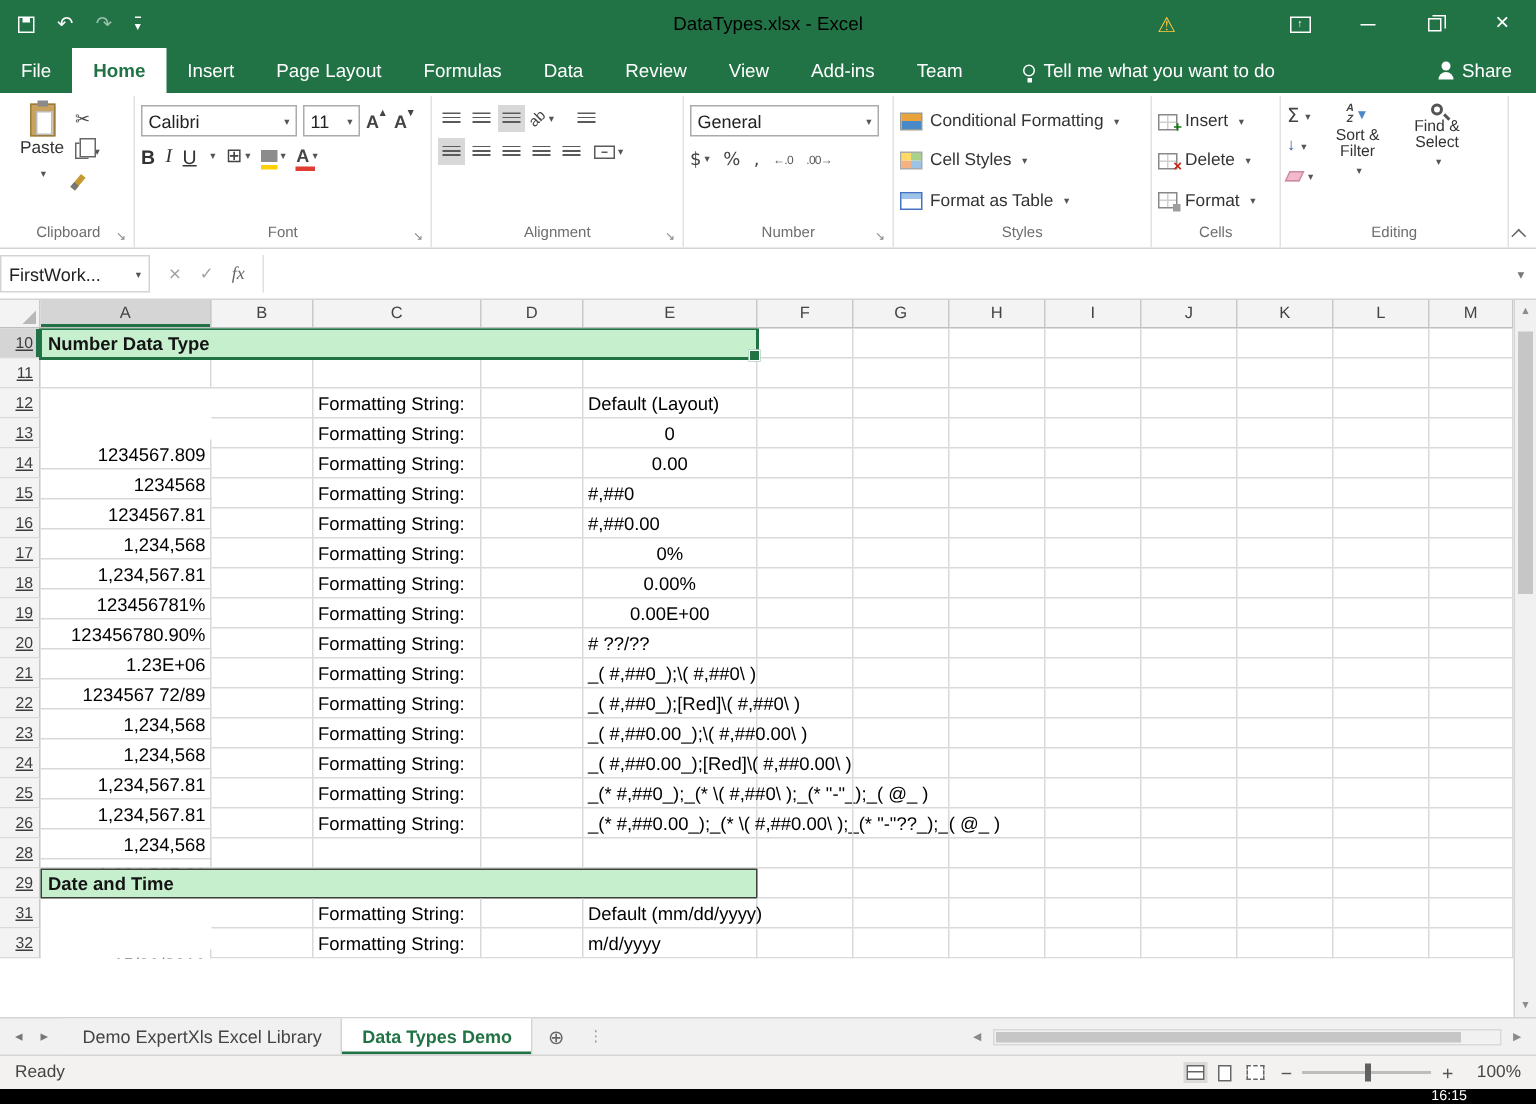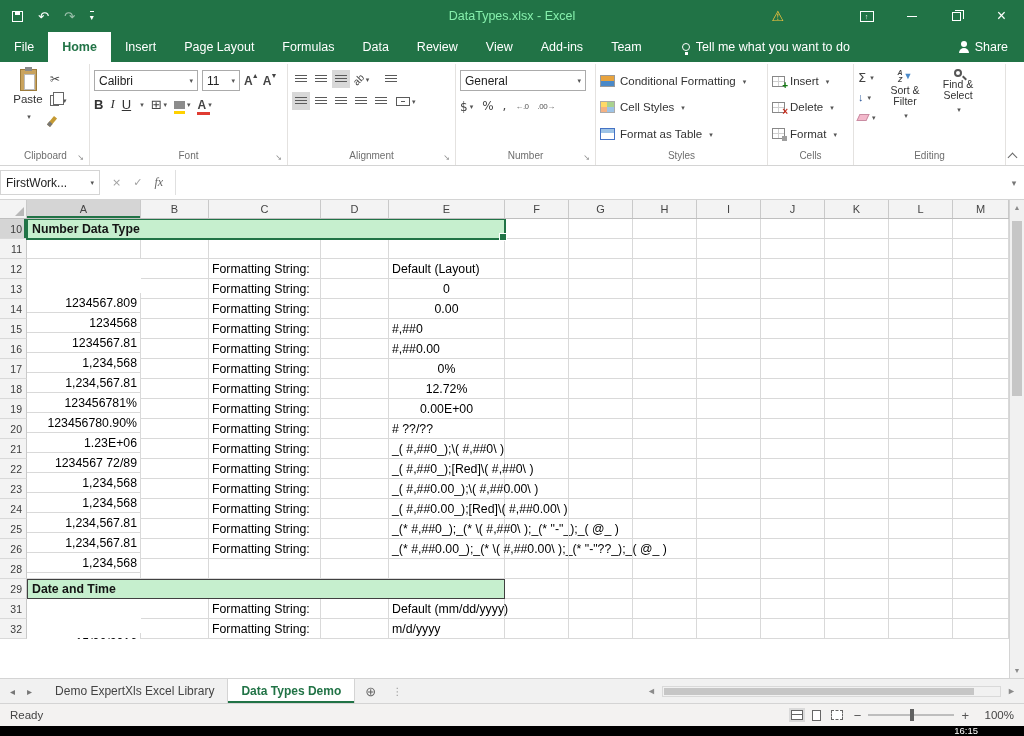--- a/index.html
+++ b/index.html
@@ -8,21 +8,21 @@
   .app { width:1024px; height:736px; display:flex; flex-direction:column; background:#fff; }
 
   
   .titlebar { flex:0 0 32px; background:#217346; color:#fff; display:flex; align-items:center; position:relative; }
   .qat { display:flex; align-items:center; gap:15px; padding-left:12px; z-index:2; }
   .qat .gly { font-size:13px; color:#fff; }
   .gly.dim { opacity:.55; }
   .ic-save { width:11px; height:11px; border:1px solid #fff; position:relative; display:inline-block; }
   .ic-save::after { content:""; position:absolute; top:0; left:2px; width:5px; height:3px; background:#fff; }
   .qat-caret { font-size:8px; border-top:1px solid #fff; padding-top:1px; }
-  .tb-title { position:absolute; left:0; right:0; text-align:center; font-size:12.5px; color:#86efac; }
+  .tb-title { position:absolute; left:0; right:0; text-align:center; font-size:12.5px; color:#000000; }
   .tb-right { margin-left:auto; display:flex; align-items:center; height:100%; z-index:2; }
   .tb-warning { color:#ffc83d; font-size:14px; margin-right:60px; }
   .ic-dispopt { width:14px; height:11px; border:1px solid #fff; display:flex; align-items:center; justify-content:center; font-size:7px; color:#fff; }
   .winbtn { width:45px; height:100%; display:flex; align-items:center; justify-content:center; color:#fff; }
   .ic-min { width:10px; height:1px; background:#fff; display:inline-block; }
   .ic-restore { width:9px; height:9px; border:1px solid #fff; position:relative; display:inline-block; }
   .ic-restore::after { content:""; position:absolute; top:-3px; left:2px; width:8px; height:8px; border-top:1px solid #fff; border-right:1px solid #fff; }
   .winbtn.close { font-size:16px; font-weight:400; }
 
   
@@ -128,21 +128,21 @@
   
   .sheet { flex:1 1 auto; display:flex; overflow:hidden; background:#fff; }
   .gridwrap { flex:1; overflow:hidden; }
   .colhdr { display:flex; height:19px; background:#f3f3f3; border-bottom:1px solid #bfbfbf; }
   .corner { width:27px; flex:0 0 27px; border-right:1px solid #c9c9c9; position:relative; background:#f3f3f3; }
   .corner::after { content:""; position:absolute; right:2px; bottom:2px; border-left:9px solid transparent; border-bottom:9px solid #b8b8b8; }
   .col-h { flex:0 0 auto; display:flex; align-items:center; justify-content:center; font-size:11px; color:#444; border-right:1px solid #c9c9c9; }
   .col-h.sel { background:#d5d5d5; box-shadow:inset 0 -2px 0 #217346; }
   .gridrows { overflow:hidden; }
   .grid-row { display:flex; height:20px; }
-  .row-h { flex:0 0 27px; width:27px; background:#f3f3f3; border-right:1px solid #c9c9c9; border-bottom:1px solid #d9d9d9; font-size:10.5px; color:#3c3c3c; display:flex; align-items:center; justify-content:flex-end; padding-right:4px; }
+  .row-h { flex:0 0 27px; width:27px; background:#f3f3f3; border-right:1px solid #c9c9c9; border-bottom:1px solid #d9d9d9; font-size:10.5px; color:#3c3c3c; display:flex; align-items:center; justify-content:flex-end; padding-right:4px;text-decoration:underline; }
   .row-h.sel { background:#d5d5d5; box-shadow:inset -2px 0 0 #217346; }
   .cell { flex:0 0 auto; height:20px; border-right:1px solid #d9d9d9; border-bottom:1px solid #d9d9d9; font-size:12.3px; color:#000; display:flex; align-items:center; padding:0 3px; white-space:nowrap; overflow:visible; }
   .cell.a-right { justify-content:flex-end;margin-top:34px; }
   .cell.a-center { justify-content:center; }
   .cell.section { background:#c6efce; font-weight:bold; color:#141414; border:1px solid #404040; padding-left:4px; }
   .cell.section.selrange { border:1px solid #1e6b41; outline:2px solid #217346; outline-offset:-1px; position:relative; z-index:2; }
   .cell.section.selrange::after { content:""; position:absolute; right:-3px; bottom:-3px; width:6px; height:6px; background:#217346; border:1px solid #fff; }
 
   
   .vscroll { flex:0 0 15px; background:#f1f1f1; border-left:1px solid #d4d4d4; display:flex; flex-direction:column; }
@@ -593,21 +593,21 @@
             <div class="cell" style="width: 64px;"></div>
             <div class="cell" style="width: 64px;"></div>
             <div class="cell" style="width: 56px;"></div>
           </div>
           <div class="grid-row">
             <div class="row-h">18</div>
             <div class="cell a-right" style="width: 114px;">123456780.90%</div>
             <div class="cell" style="width: 68px;"></div>
             <div class="cell" style="width: 112px;">Formatting String:</div>
             <div class="cell" style="width: 68px;"></div>
-            <div class="cell a-center" style="width: 116px;">12.72%</div>
+            <div class="cell a-center" style="width: 116px;">0.00%</div>
             <div class="cell" style="width: 64px;"></div>
             <div class="cell" style="width: 64px;"></div>
             <div class="cell" style="width: 64px;"></div>
             <div class="cell" style="width: 64px;"></div>
             <div class="cell" style="width: 64px;"></div>
             <div class="cell" style="width: 64px;"></div>
             <div class="cell" style="width: 64px;"></div>
             <div class="cell" style="width: 56px;"></div>
           </div>
           <div class="grid-row">

